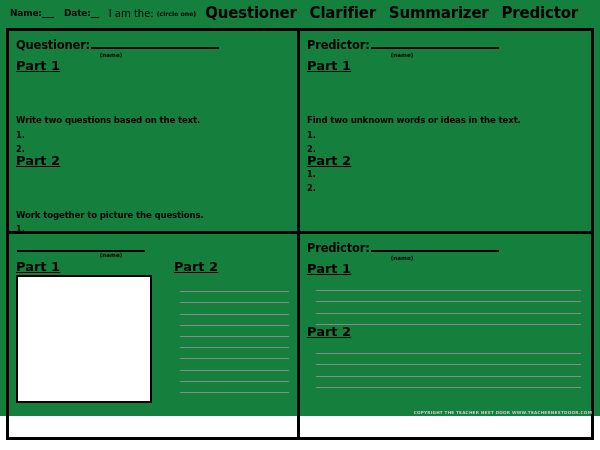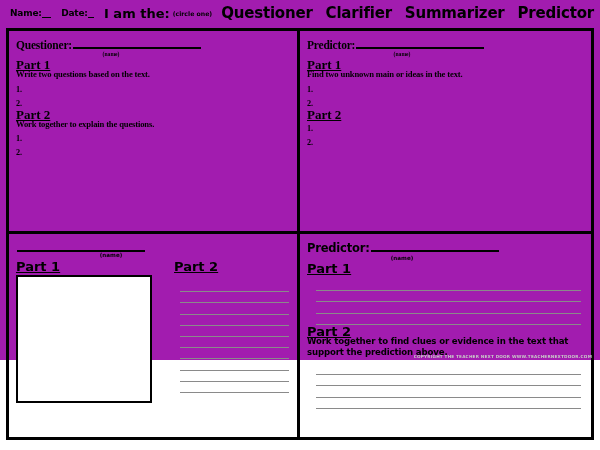--- a/index.html
+++ b/index.html
@@ -11,22 +11,22 @@
     width: 600px;
     height: 450px;
     overflow: hidden;
     font-family: "DejaVu Sans", sans-serif;
     color: #000000;
   }
 
   .page {
     position: relative;
     width: 600px;
-    height: 360px;
-    background: #a21caf;
+    height: 416px;
+    background: #15803d;
     box-sizing: border-box;
     padding-left: 22px;
   }
 
   
   .header {
     position: absolute;
     left: 0;
     top: 0;
     width: 600px;
@@ -44,36 +44,36 @@
   }
   .hdr-rule {
     display: inline-block;
     border-bottom: 1.6px solid #000;
     height: 9px;
     margin-right: 10px;
   }
   .rule-name { width: 95px; }
   .rule-date { width: 62px; }
   .hdr-iam {
-    font-size: 13px;
-    font-weight: bold;
+    font-size: 10px;
+    font-weight: normal;
     margin-right: 3px;
   }
   .hdr-circle-one {
     font-size: 6.2px;
     font-weight: bold;
     margin-right: 9px;
   }
   .role-opt {
     font-size: 15px;
     font-weight: bold;
     margin-right: 13px;
     letter-spacing: -0.2px;
   }
-  .role-opt:last-child { margin-right: 0; }
+  .role-opt:last-child { margin-right: 16px; }
 
   
   .grid {
     position: absolute;
     left: 6px;
     top: 28px;
     width: 588px;
     height: 412px;
     border: 3.5px solid #000;
     box-sizing: border-box;
@@ -81,21 +81,21 @@
     grid-template-columns: 1fr 1fr;
     grid-template-rows: 1fr 1fr;
   }
   .quad {
     position: relative;
     box-sizing: border-box;
     padding: 5px 8px 4px 7px;
     overflow: hidden;
   }
   .quad.b-right { border-right: 3.5px solid #000; }
-  .quad.b-bottom { border-bottom: 3.5px solid #000; font-family: Liberation Serif, serif; }
+  .quad.b-bottom { border-bottom: 3.5px solid #000; }
 
   
   .role-head {
     display: flex;
     align-items: baseline;
     white-space: nowrap;
   }
   .role-title {
     font-size: 11.5px;
     font-weight: bold;
@@ -123,20 +123,21 @@
     font-weight: bold;
     text-decoration: underline;
     line-height: 9px;
     margin-top: 2px;
   }
   .part-text {
     font-size: 8.6px;
     font-weight: bold;
     line-height: 10.5px;
     letter-spacing: -0.15px;
+    margin-top: 45px;
   }
 
   
   .num-row {
     display: flex;
     align-items: flex-end;
     margin-top: 5px;
   }
   .num {
     font-size: 8.2px;
@@ -237,21 +238,21 @@
       </div>
       <div class="num-row">
         <span class="num">2.</span>
         <span class="num-lines">
           <span class="wline"></span>
           <span class="wline"></span>
         </span>
       </div>
 
       <div class="part-label">Part 2</div>
-      <div class="part-text">Work together to explain the questions.</div>
+      <div class="part-text">Work together to picture the questions.</div>
       <div class="num-row">
         <span class="num">1.</span>
         <span class="num-lines">
           <span class="wline"></span>
           <span class="wline"></span>
         </span>
       </div>
       <div class="num-row">
         <span class="num">2.</span>
         <span class="num-lines">
@@ -262,21 +263,21 @@
     </div>
 
     <div class="quad b-bottom">
       <div class="role-head">
         <span class="role-title">Predictor:</span>
         <span class="name-rule"></span>
       </div>
       <div class="name-sub">(name)</div>
 
       <div class="part-label">Part 1</div>
-      <div class="part-text">Find two unknown main or ideas in the text.</div>
+      <div class="part-text">Find two unknown words or ideas in the text.</div>
       <div class="num-row">
         <span class="num">1.</span>
         <span class="num-lines">
           <span class="wline"></span>
           <span class="wline"></span>
         </span>
       </div>
       <div class="num-row">
         <span class="num">2.</span>
         <span class="num-lines">
@@ -340,21 +341,20 @@
 
       <div class="part-label">Part 1</div>
       <div class="lines">
         <div class="wline"></div>
         <div class="wline"></div>
         <div class="wline"></div>
         <div class="wline"></div>
       </div>
 
       <div class="part-label">Part 2</div>
-      <div class="part-text">Work together to find clues or evidence in the text that support the prediction above.</div>
       <div class="lines">
         <div class="wline"></div>
         <div class="wline"></div>
         <div class="wline"></div>
         <div class="wline"></div>
       </div>
     </div>
 
   </div>
 

